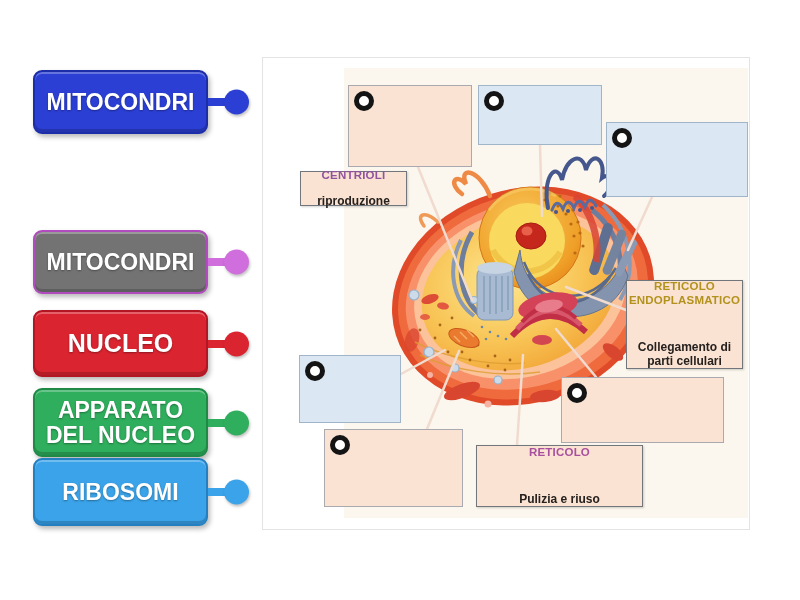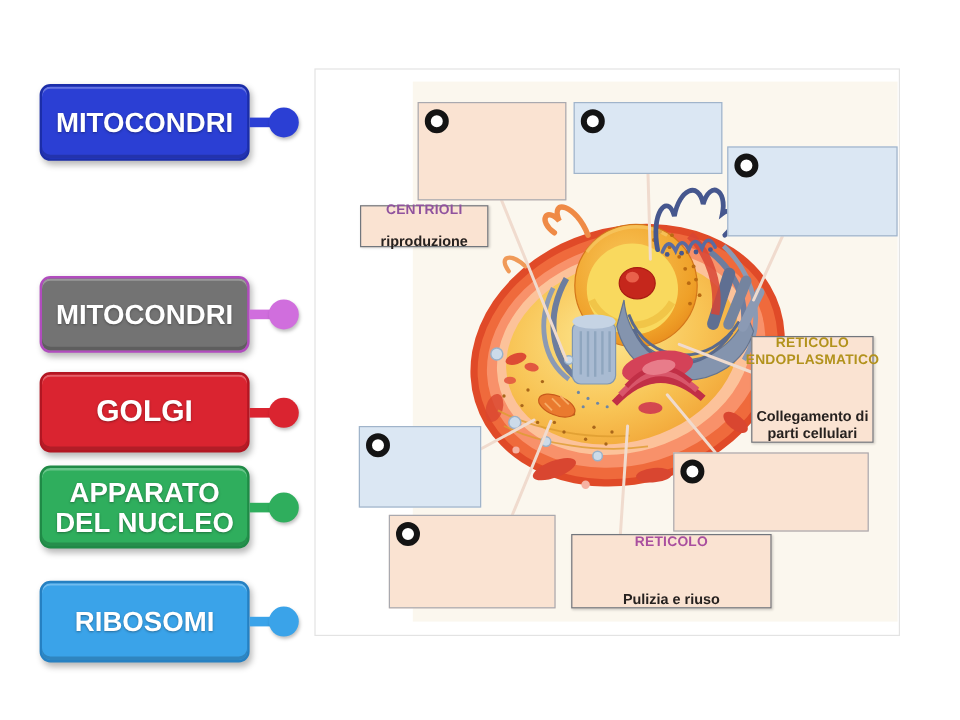--- a/index.html
+++ b/index.html
@@ -204,31 +204,31 @@
     <span class="chip-text">MITOCONDRI</span>
     <span class="chip-stem" style="background: rgb(43, 63, 212);"></span>
     <span class="chip-dot" style="background: rgb(43, 63, 212);"></span>
   </div>
   <div class="chip" style="top: 230px; height: 60px; background: #737373; border-color: rgb(177, 76, 190);">
     <span class="chip-text">MITOCONDRI</span>
     <span class="chip-stem" style="background: rgb(208, 110, 221);"></span>
     <span class="chip-dot" style="background: rgb(208, 110, 221);"></span>
   </div>
   <div class="chip" style="top: 310px; height: 63px; font-size: 25px; background: rgb(218, 36, 48); border-color: rgb(178, 22, 34);">
-    <span class="chip-text">GOLGI</span>
+    <span class="chip-text">NUCLEO</span>
     <span class="chip-stem" style="background: rgb(218, 36, 48);"></span>
     <span class="chip-dot" style="background: rgb(218, 36, 48);"></span>
   </div>
   <div class="chip" style="top: 388px; height: 65px; background: rgb(47, 174, 93); border-color: rgb(31, 138, 70);">
     <span class="chip-text">APPARATO
 DEL NUCLEO</span>
     <span class="chip-stem" style="background: rgb(47, 174, 93);"></span>
     <span class="chip-dot" style="background: rgb(47, 174, 93);"></span>
   </div>
-  <div class="chip" style="top: 484px; height: 64px; background: rgb(58, 163, 233); border-color: rgb(37, 128, 194);">
+  <div class="chip" style="top: 458px; height: 64px; background: rgb(58, 163, 233); border-color: rgb(37, 128, 194);">
     <span class="chip-text">RIBOSOMI</span>
     <span class="chip-stem" style="background: rgb(58, 163, 233);"></span>
     <span class="chip-dot" style="background: rgb(58, 163, 233);"></span>
   </div>
 
   <div class="zone zone-peach" style="left: 348px; top: 85px; width: 124px; height: 82px; background: rgb(250, 227, 210);">
     <span class="ring"></span>
     </div>
   <div class="zone zone-blue" style="left: 478px; top: 85px; width: 124px; height: 60px; background: rgb(219, 231, 243);">
     <span class="ring"></span>
@@ -243,21 +243,21 @@
     <span class="ring"></span>
     </div>
   <div class="zone zone-peach" style="left: 324px; top: 429px; width: 139px; height: 78px; background: rgb(250, 227, 210);">
     <span class="ring"></span>
     </div>
 
   <div class="plabel" style="left: 300px; top: 171px; width: 107px; height: 35px; background: rgb(250, 227, 210);">
     <div class="plabel-title" style="color: rgb(144, 83, 158);">CENTRIOLI</div>
     <div class="plabel-desc gap1">riproduzione</div>
   </div>
-  <div class="plabel" style="left: 626px; top: 280px; width: 102px; height: 89px; background: rgb(250, 227, 210);">
+  <div class="plabel" style="left: 626px; top: 280px; width: 117px; height: 89px; background: rgb(250, 227, 210);">
     <div class="plabel-title" style="color: rgb(178, 146, 28);">RETICOLO ENDOPLASMATICO</div>
     <div class="plabel-desc gap5">Collegamento di parti cellulari</div>
   </div>
   <div class="plabel" style="left: 476px; top: 445px; width: 167px; height: 62px; background: rgb(250, 227, 210);">
     <div class="plabel-title" style="color: rgb(169, 79, 159);">RETICOLO</div>
     <div class="plabel-desc gap5">Pulizia e riuso</div>
   </div>
 
 </div>
 

